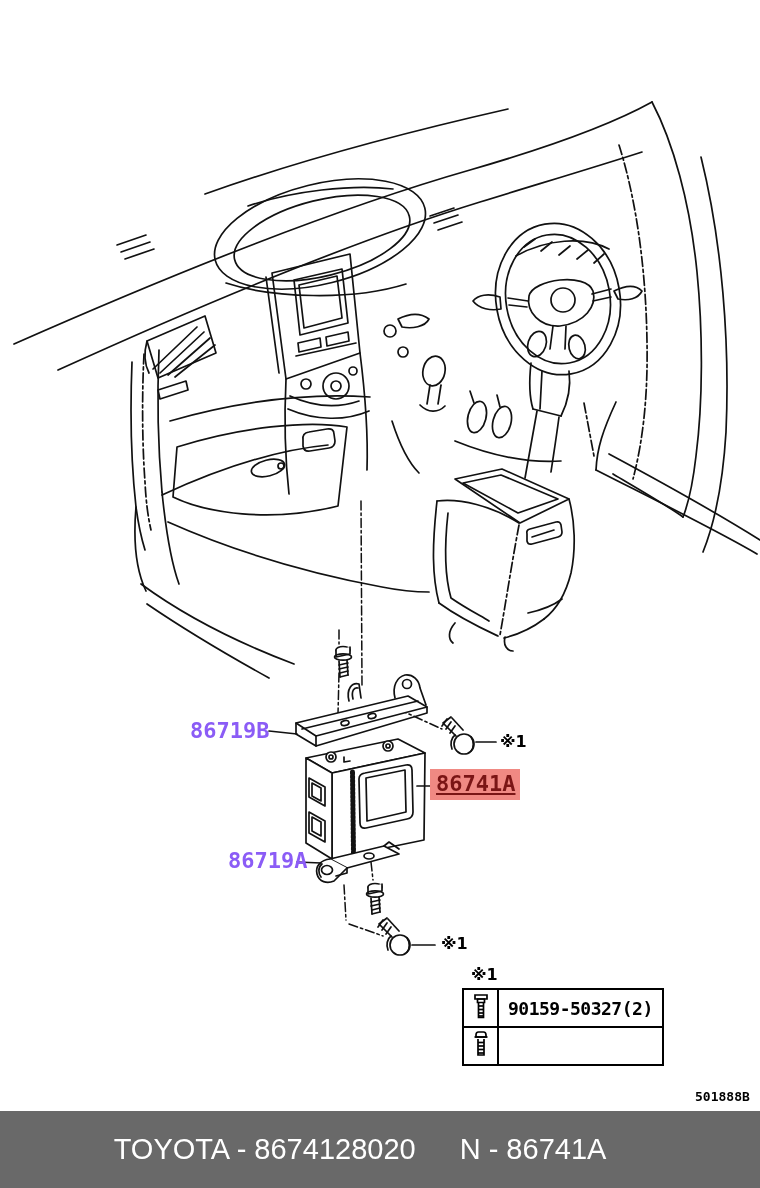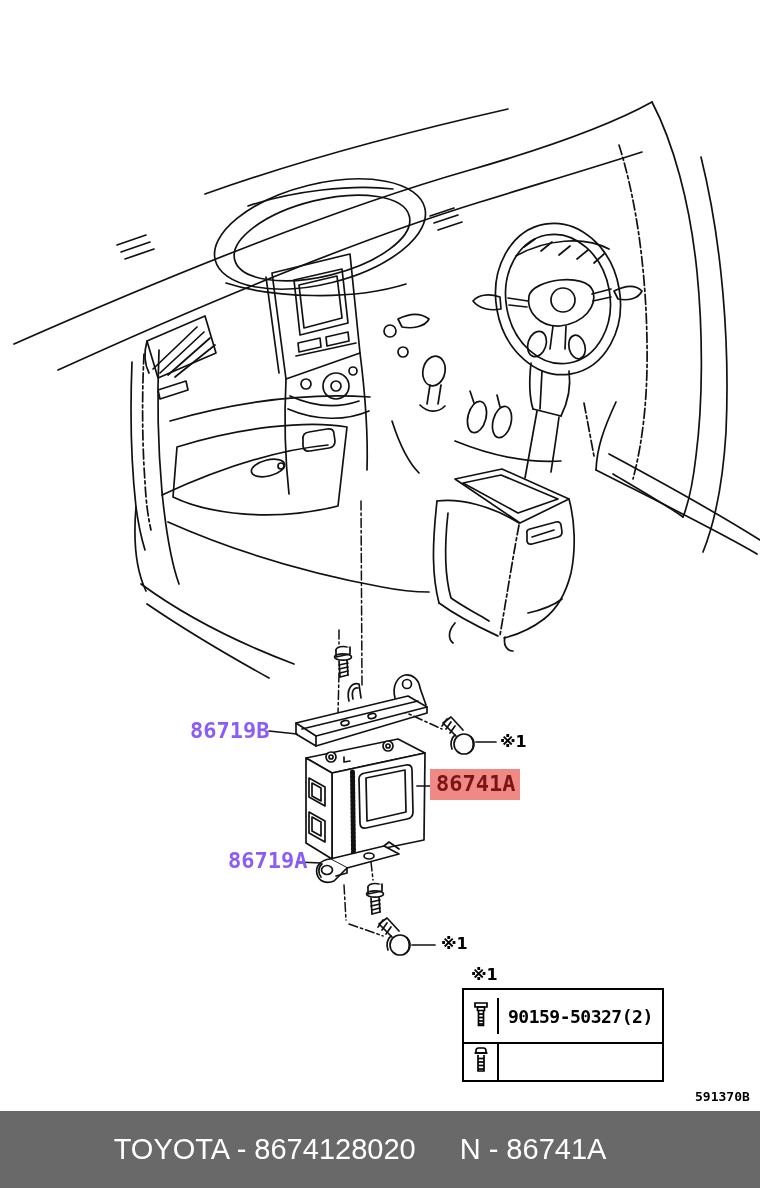--- a/index.html
+++ b/index.html
@@ -5,21 +5,21 @@
   html,body { margin:0; padding:0; background:#fff; }
   .stage { position:relative; width:760px; height:1188px; background:#fff; overflow:hidden;
            font-family:"DejaVu Sans", sans-serif; }
   svg.art { position:absolute; left:0; top:0; }
   .callout { position:absolute; font:700 22px "DejaVu Sans Mono", monospace; color:#8b5cf6;
              white-space:nowrap; line-height:1; }
   .callout.highlight { background:#f08983; color:#7a1515; padding:4px 5px 5px 6px; }
   .ref { position:absolute; font:700 16px "DejaVu Sans", sans-serif; color:#000; line-height:1;
          white-space:nowrap; }
   .parts-table { position:absolute; left:462px; top:988px; border:2px solid #000; background:#fff; }
-  .pt-row { display:flex; align-items:stretch; height:36px;margin-top:8px; }
+  .pt-row { display:flex; align-items:stretch; height:36px; }
   .pt-row + .pt-row { border-top:2px solid #000; }
   .pt-icon { width:33px; border-right:2px solid #000; display:flex; align-items:center; justify-content:center; }
   .pt-num { display:flex; align-items:center; font:700 18px "DejaVu Sans Mono", monospace;
             letter-spacing:-0.5px; padding:0 9px 0 9px; white-space:nowrap; }
   .figcode { position:absolute; left:695px; top:1089px; font:700 13px "DejaVu Sans Mono", monospace; color:#000; }
   .footer { position:absolute; left:0; top:1111px; width:760px; height:77px; background:#696969;
             display:flex; align-items:center; justify-content:center; gap:44px;
             padding-right:40px; box-sizing:border-box;
             color:#fff; font:400 29px "Liberation Sans", sans-serif; }
   .footer span { white-space:nowrap; }
@@ -281,21 +281,21 @@
         <path d="M417,786 L430,786"></path>
         <path d="M297,862 L321,863"></path>
         <path d="M476,742 L496,742"></path>
         <path d="M412,945 L435,945"></path>
       </g>
     </g>
   </svg>
 
   <div class="callout" style="left:190px; top:720px;">86719B</div>
 
-  <div class="callout highlight" style="left:430px; top:769px;">86741A</div>
+  <div class="callout highlight" style="left:430px; top:769px;text-decoration:underline;">86741A</div>
 
   <div class="callout" style="left:228px; top:850px;">86719A</div>
 
   <div class="ref" style="left:500px; top:734px;">※1</div>
 
   <div class="ref" style="left:441px; top:936px;">※1</div>
 
   <div class="ref" style="left:471px; top:967px;">※1</div>
 
   <div class="parts-table">
@@ -321,20 +321,20 @@
           <path d="M6,8 v16 h6 v-16"></path>
           <path d="M6,11.5 h6"></path>
             <path d="M6,15 h6"></path>
             <path d="M6,18.5 h6"></path>
             <path d="M6,22 h6"></path>
         </svg>
       </div>
     </div>
   </div>
 
-  <div class="figcode">591370B</div>
+  <div class="figcode">501888B</div>
 
   <div class="footer">
     <span>TOYOTA - 8674128020</span>
     <span>N - 86741A</span>
   </div>
 
 </div>
 
 </body></html>

